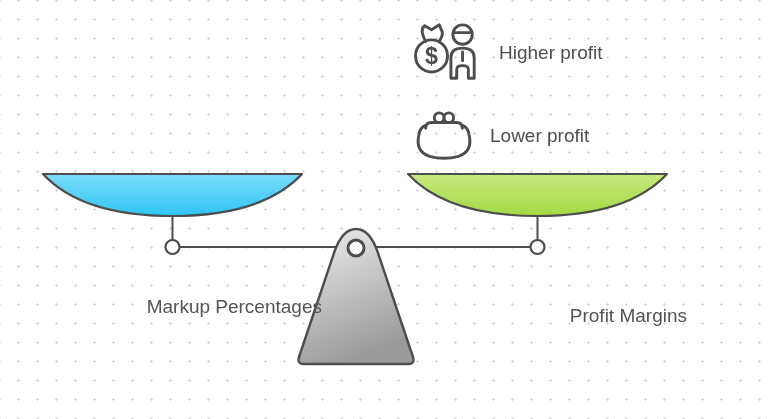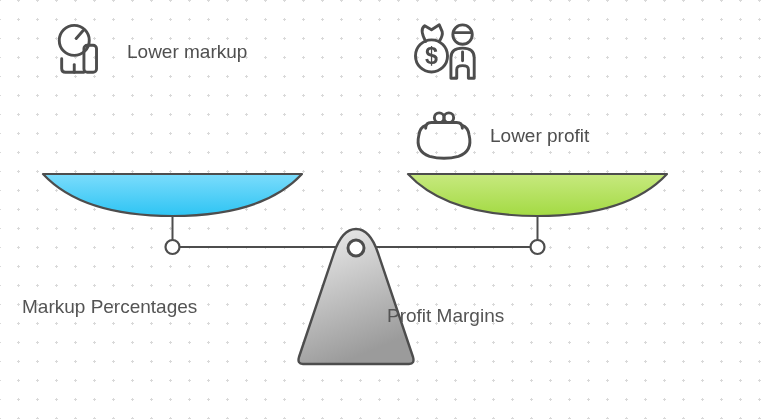--- a/index.html
+++ b/index.html
@@ -27,59 +27,50 @@
   }
   .icon{display:block;}
   .icon path,.icon circle,.icon line,.icon rect{
     fill:none;stroke:#4d4d4d;stroke-width:3;
     stroke-linecap:round;stroke-linejoin:round;
   }
   .scale-svg{position:absolute;left:0;top:0;}
   .pan-label{
     position:absolute;
     width:300px;
-    text-align:left;
+    text-align:right;
     font-size:19px;
     color:#545454;
   }
   .caption{
     position:absolute;
     left:64px;top:373px;
     font-size:20px;
     color:#4a4a4a;
     white-space:nowrap;
   }
 </style>
 </head>
 <body>
 
 <div class="stage">
 
-  <div class="legend-item" style="left:52px;top:22px;">
-    <svg class="icon" width="60" height="60" viewBox="0 0 62 62">
-      <circle cx="23" cy="19" r="15.5"></circle>
-      <line x1="25" y1="17" x2="32" y2="9"></line>
-      <rect x="33" y="24" width="13" height="28" rx="3.5"></rect>
-      <path d="M 10 38 L 10 48 Q 10 52 14 52 L 33 52"></path>
-      <line x1="23" y1="44" x2="23" y2="52"></line>
-    </svg>
-    <span class="label">Lower markup</span>
-  </div>
 
 
   <div class="legend-item" style="left:412px;top:20px;">
     <svg class="icon" width="72" height="66" viewBox="0 0 74 68">
       <path d="M 14 22 C 9 13 10 8 13 6 L 20 10 L 28 5 L 31 12 C 32 16 30 19 28 22"></path>
       <circle cx="20" cy="37" r="16.5"></circle>
       <text x="20" y="45" text-anchor="middle" font-size="24" font-weight="bold" style="fill:#4d4d4d;stroke:none;font-family:'Liberation Sans',sans-serif;">$</text>
       <circle cx="52" cy="15" r="10"></circle>
       <line x1="43.5" y1="13" x2="60.5" y2="13"></line>
       <path d="M 40 60 L 40 39 Q 40 29 52 29 Q 64 29 64 39 L 64 60 L 58 60 L 58 51 Q 58 47 52 47 Q 46 47 46 51 L 46 60 Z"></path>
       <line x1="52" y1="33" x2="52" y2="42"></line>
     </svg>
+    <span class="label">Higher profit</span>
   </div>
 
   <div class="legend-item" style="left:413px;top:108px;">
     <svg class="icon" width="62" height="56" viewBox="0 0 64 58">
       <circle cx="27" cy="10" r="5"></circle>
       <circle cx="37" cy="10" r="5"></circle>
       <path d="M 13 21 Q 13 15 19 15 L 45 15 Q 51 15 51 21"></path>
       <path d="M 13 18 Q 7 20 6 28 Q 2 45 17 50 Q 32 54 47 50 Q 62 45 58 28 Q 57 20 51 18"></path>
     </svg>
     <span class="label">Lower profit</span>

